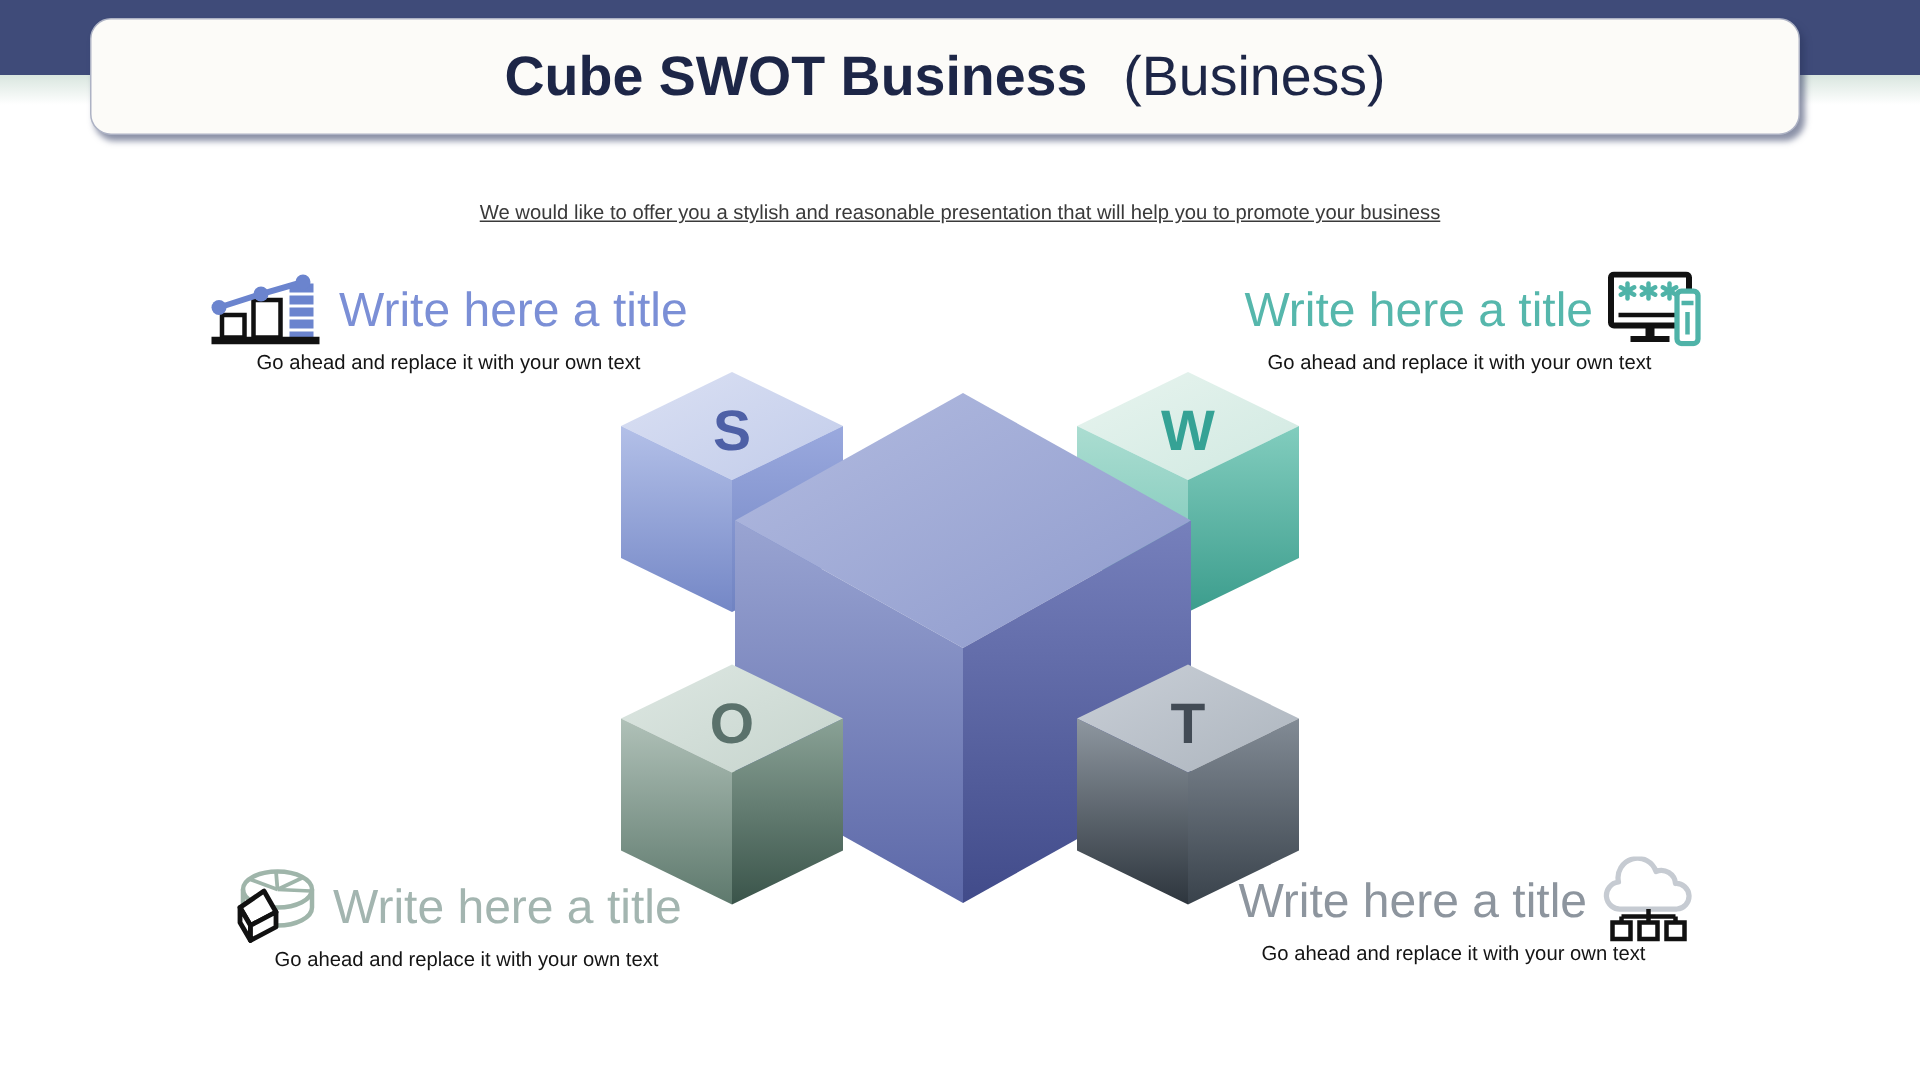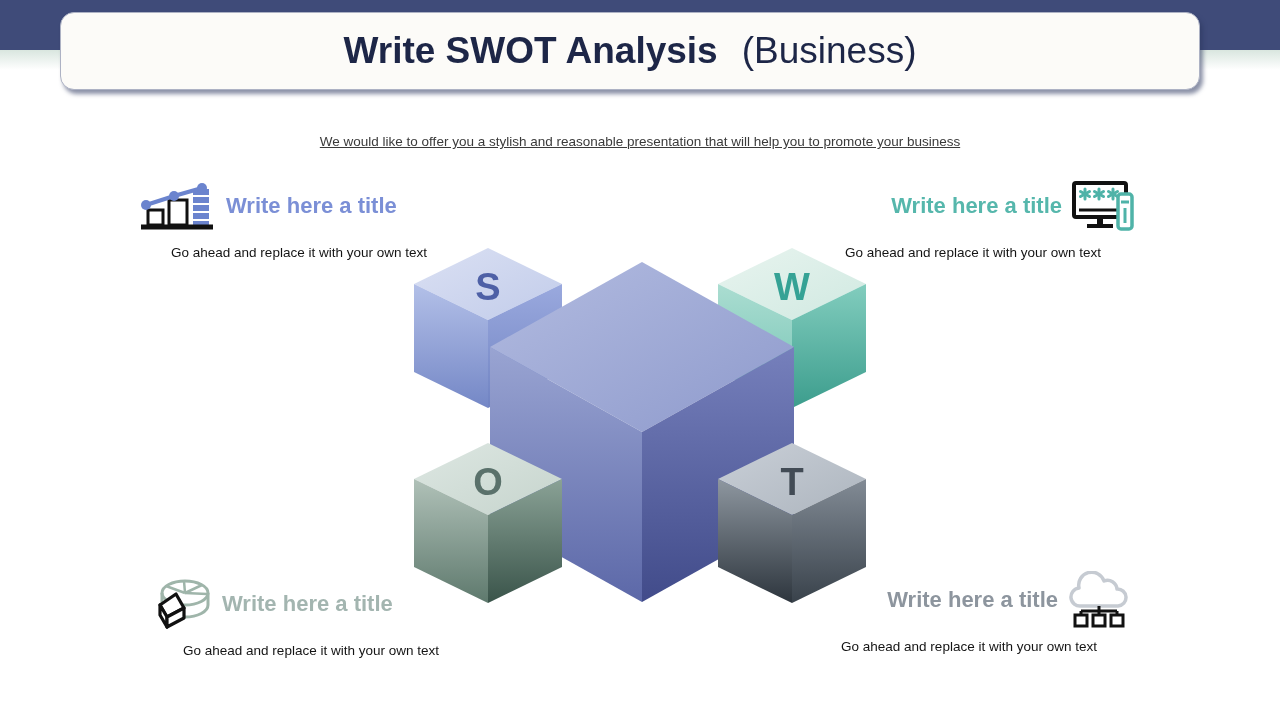--- a/index.html
+++ b/index.html
@@ -26,35 +26,35 @@
     font-size:13.5px; color:#3A3A3A;text-decoration:underline;
   }
   
   .quad { position:absolute; width:322px; }
   .q-tl { left:138px; top:178px; }
   .q-tr { left:812px; top:178px; }
   .q-bl { left:150px; top:576px; }
   .q-br { left:808px; top:572px; }
   .quad-row { display:flex; align-items:center; gap:10px; height:56px; }
   .quad-row.right { justify-content:flex-end; }
-  .quad-title { font-size:22px; font-weight:bold; white-space:nowrap; }
-  .quad-desc { margin-top:11px; text-align:center; font-size:13.5px; color:#141414; }
+  .quad-title { font-size:32px; font-weight:normal; white-space:nowrap; }
+  .quad-desc { margin-top:0; text-align:center; font-size:13.5px; color:#141414; }
   .icon { display:inline-flex; flex:0 0 auto; }
   
   .cube-figure { position:absolute; left:380px; top:230px; }
   .cube-letter { font-family:"Liberation Sans", sans-serif; font-size:38px; font-weight:bold; text-anchor:middle; }
 </style>
 </head>
 <body>
 
 <div class="header-bar"></div>
 <div class="header-fade"></div>
 <div class="title-box">
   <div class="page-title">
-    <span class="title-main">Write SWOT Analysis</span><span class="title-sub">(Business)</span>
+    <span class="title-main">Cube SWOT Business</span><span class="title-sub">(Business)</span>
   </div>
 </div>
 
 <div class="slide-subtitle">We would like to offer you a stylish and reasonable presentation that will help you to promote your business</div>
 
 <div class="quad q-tl">
   <div class="quad-row">
     <span class="icon">
       <svg width="78" height="50" viewBox="0 0 78 50">
         <rect x="10" y="29" width="15" height="15" fill="#fff" stroke="#111" stroke-width="3"></rect>

